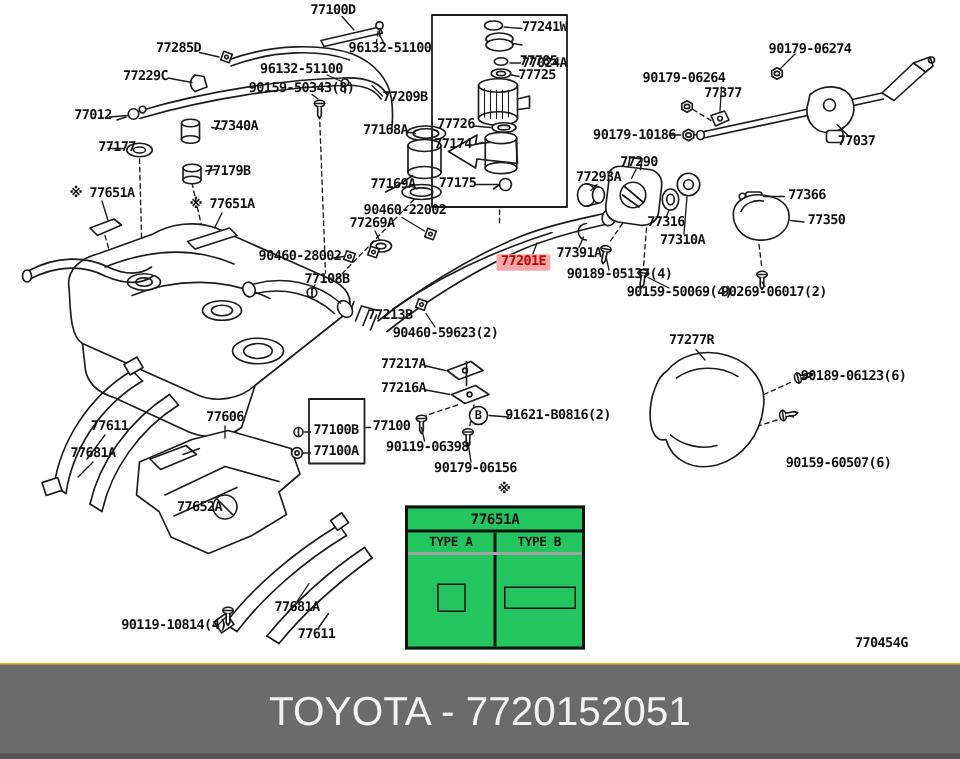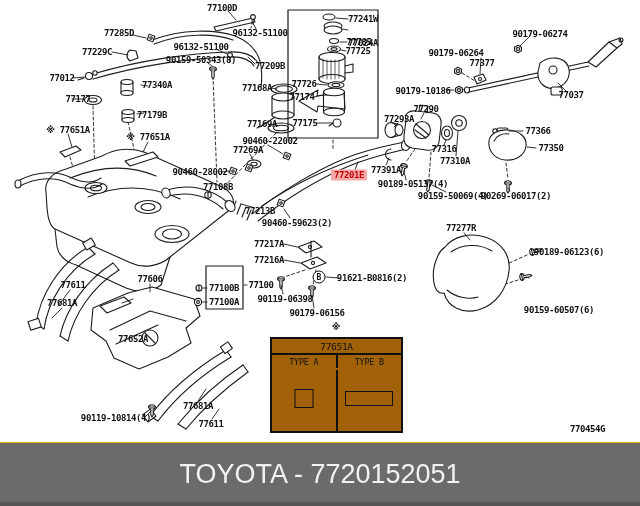--- a/index.html
+++ b/index.html
@@ -8,26 +8,26 @@
             font-family:"DejaVu Sans Mono","DejaVu Sans",monospace; }
   .diagram { position:absolute; left:0; top:0; width:640px; height:442px; background:#fff; }
   svg.art { position:absolute; left:0; top:0; }
   #labels-layer { position:absolute; left:0; top:0; width:532px; height:442px; }
   .plabel { position:absolute; transform:translate(-50%,-50%); font-size:9px; font-weight:bold;
             letter-spacing:-0.4px; white-space:nowrap; color:#111; line-height:1; }
   .plabel.highlight { padding:1px 3px; border-radius:1px; }
   .plabel.circled { width:13px; height:13px; border:1.3px solid #111; border-radius:50%;
                     background:#fff; display:flex; align-items:center; justify-content:center;
                     font-size:8px; letter-spacing:0; }
-  .type-table { position:absolute; left:270px; top:337px; width:133px; height:96px;
-                border:2px solid #111; background:#a16207; display:flex; flex-direction:column;
-                font-weight:normal; color:#111; }
+  .type-table { position:absolute; left:270px; top:337px; width:120px; height:96px;
+                border:2px solid #111; background:#22c55e; display:flex; flex-direction:column;
+                font-weight:bold; color:#111; }
   .tt-header { height:16px; border-bottom:2px solid #111; display:flex; align-items:center;
                justify-content:center; font-size:9.5px; letter-spacing:-0.3px; }
-  .tt-cols { height:15px; border-bottom:2px solid #a16207; display:flex; }
+  .tt-cols { height:15px; border-bottom:2px solid #a3a3a3; display:flex; }
   .tt-cols > div { flex:1; display:flex; align-items:center; justify-content:center;
                    font-size:8.5px; letter-spacing:-0.3px; }
   .tt-cols > div:first-child { border-right:2px solid #111; }
   .tt-body { flex:1; display:flex; }
   .tt-cell { flex:1; position:relative; }
   .tt-cell:first-child { border-right:2px solid #111; }
   .clip-a { position:absolute; left:50%; top:19px; transform:translateX(-50%);
             width:19px; height:19px; border:1.5px solid #111; }
   .clip-b { position:absolute; left:50%; top:21px; transform:translateX(-50%);
             width:48px; height:15px; border:1.5px solid #111; }

